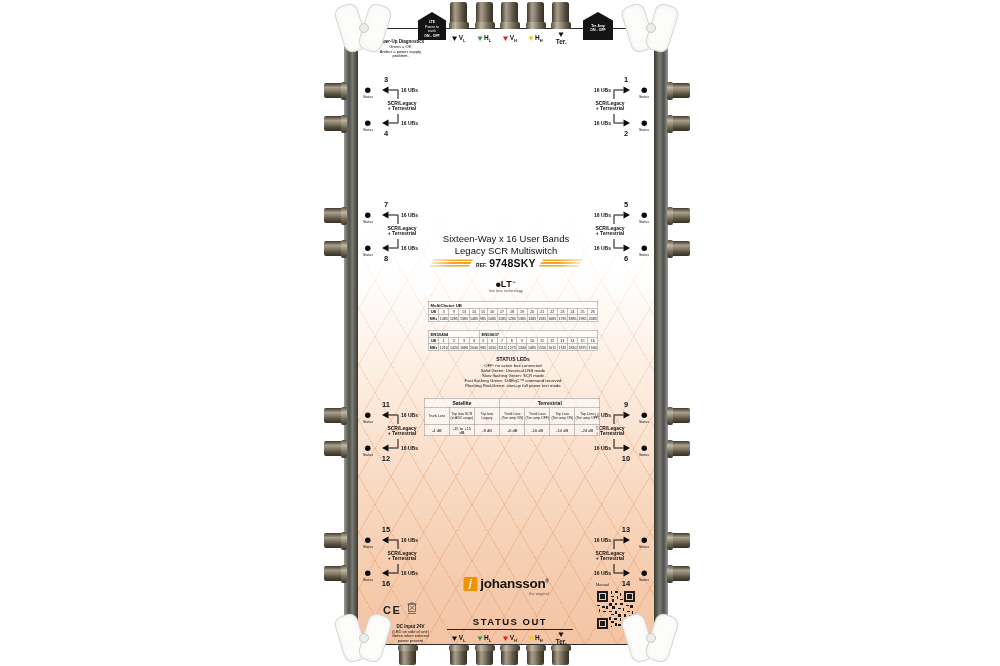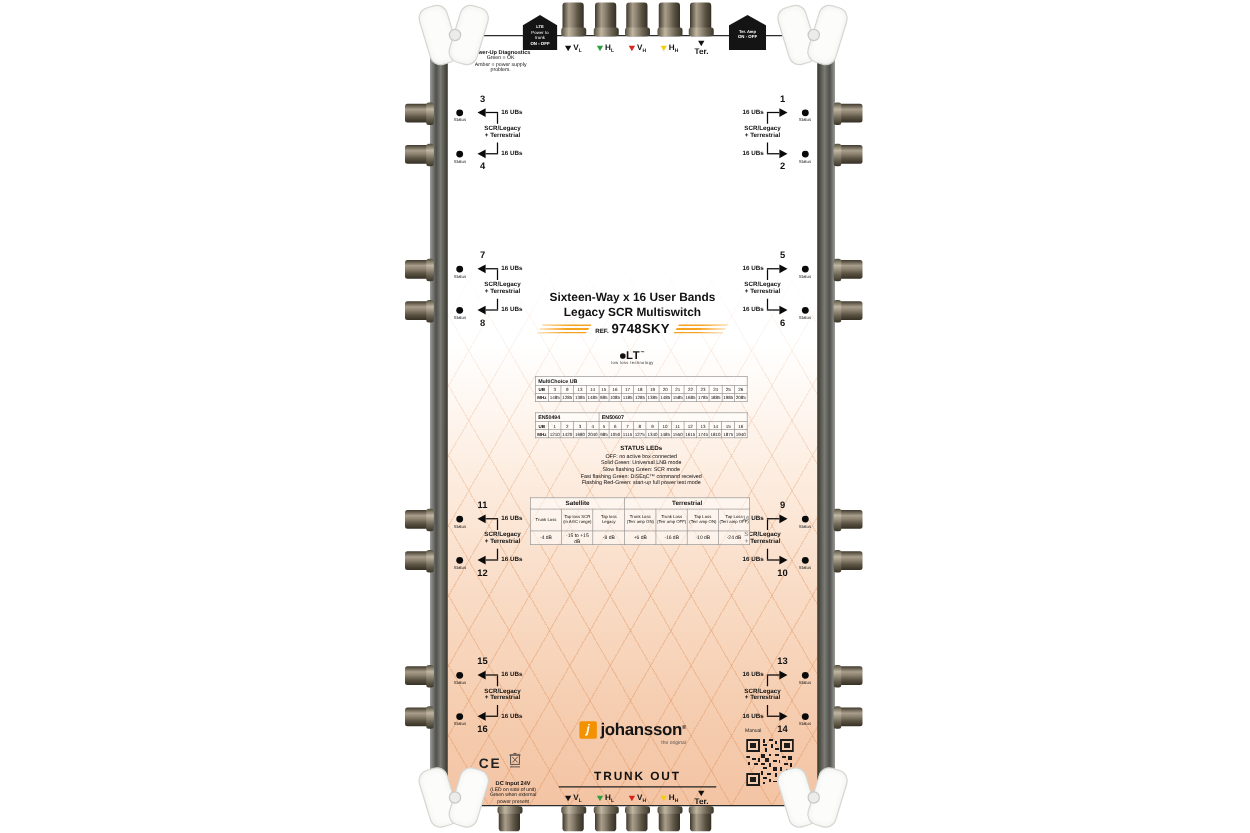--- a/index.html
+++ b/index.html
@@ -88,21 +88,21 @@
   .pg.r .hl{left:115px}.pg.r .vl{left:115px}
   .pg.r .ubs.r1,.pg.r .ubs.r2{right:82px;text-align:right}
   .pg.r .mid{left:28px}
   .pg .arr.r1{top:21px}.pg .arr.r2{top:87px}
   .pg .hl.r1{top:27px}.pg .hl.r2{top:93px}
   .pg .vl.r1{top:29px}.pg .vl.r2{top:76px}
   .pg .ubs.r1{top:22px}.pg .ubs.r2{top:88px}
 
   
   .title{position:absolute;left:406px;top:233px;width:200px;text-align:center;
-    font-size:9.5px;font-weight:bold;line-height:11.5px;z-index:3;}
+    font-size:9.5px;font-weight:normal;line-height:11.5px;z-index:3;}
   .refrow{width:400px;display:flex;align-items:center;justify-content:center;gap:10px;}
   .stripe{width:78px;height:14px;transform:skewX(-32deg);
     background:linear-gradient(90deg,rgba(255,255,255,.75),rgba(255,255,255,0) 55%),
                repeating-linear-gradient(180deg,#f6a31f 0 3.4px,rgba(0,0,0,0) 3.4px 5.8px);}
   .stripe.rt{background:linear-gradient(270deg,rgba(255,255,255,.75),rgba(255,255,255,0) 55%),
                repeating-linear-gradient(180deg,#f6a31f 0 3.4px,rgba(0,0,0,0) 3.4px 5.8px);}
   .reflbl{font-size:10px;font-weight:bold;}
   .refval{font-size:21px;font-weight:bold;letter-spacing:.5px;}
   .ltlogo{width:400px;text-align:center;}
   .ltlogo .row1{font-size:18px;font-weight:900;letter-spacing:1px;}
@@ -617,21 +617,21 @@
 
   <div class="sh" style="left:368px;top:624px">
     <div class="dctext">
       <div class="t">DC Input 24V</div>
       <span>(LED on side of unit)</span>
       <span>Green when external</span>
       <span>power present</span>
     </div>
   </div>
 
-  <div class="trunkout">TRUNK OUT</div>
+  <div class="trunkout">STATUS OUT</div>
   <div class="toline"></div>
 
   <div class="sh" style="left:596px;top:582px">
     <div class="manual">Manual</div>
   </div>
   <div class="abs" style="left:597px;top:591px;z-index:3">
     <svg width="38" height="38" viewBox="0 0 25 25" shape-rendering="crispEdges">
       <g fill="#1c1c1c">
         <rect x="0" y="0" width="7" height="7"></rect>
           <rect x="18" y="0" width="7" height="7"></rect>

